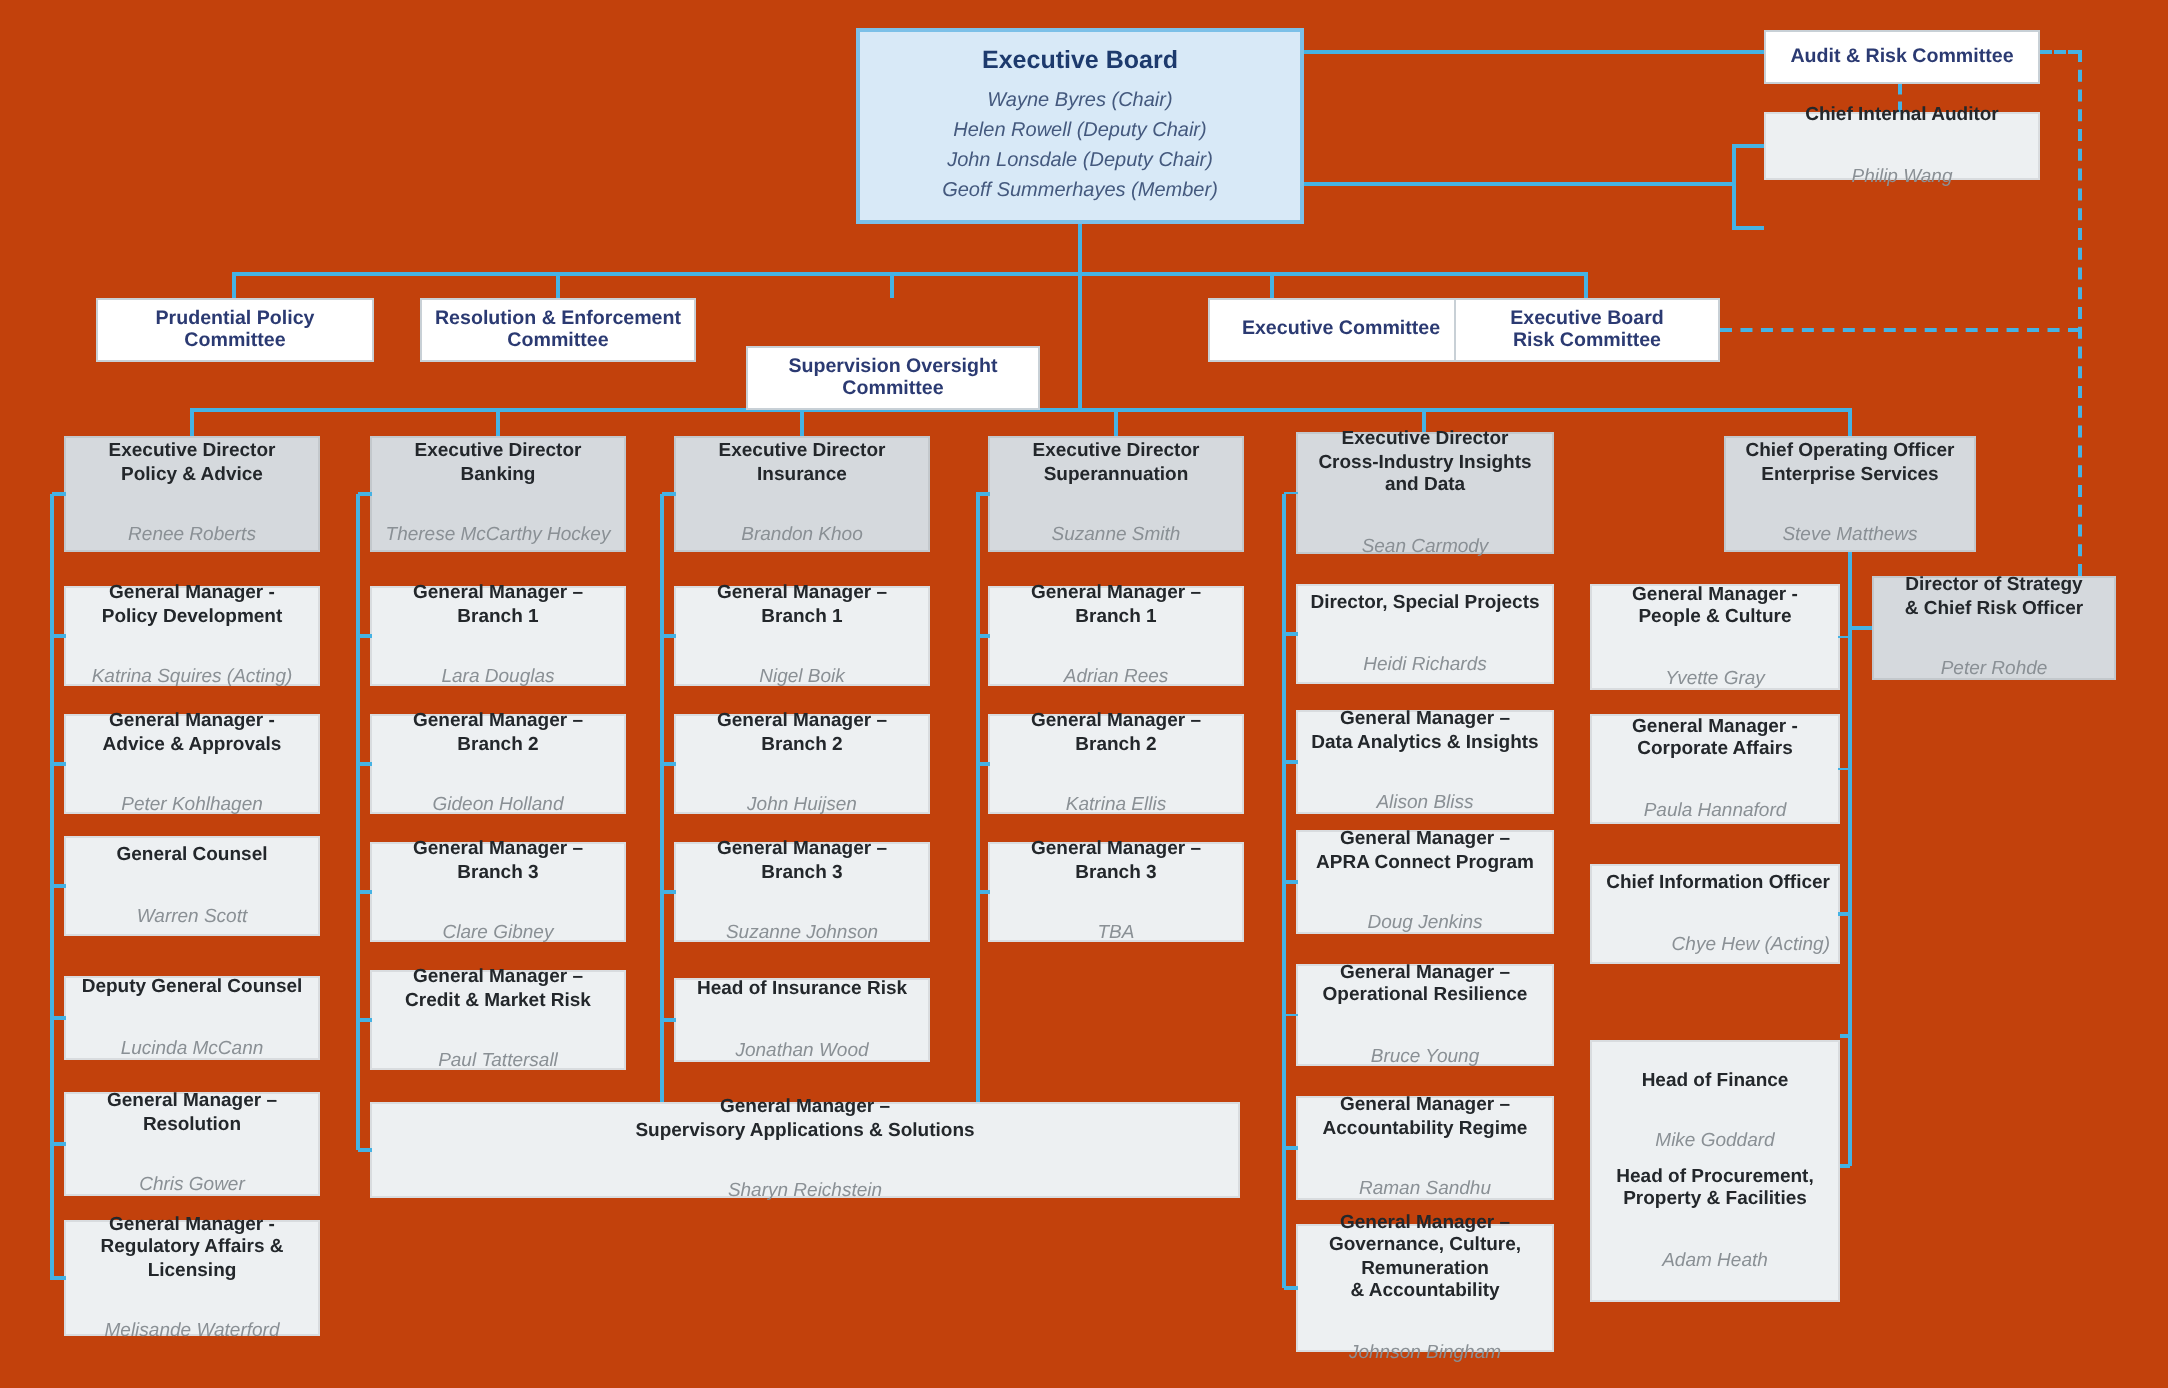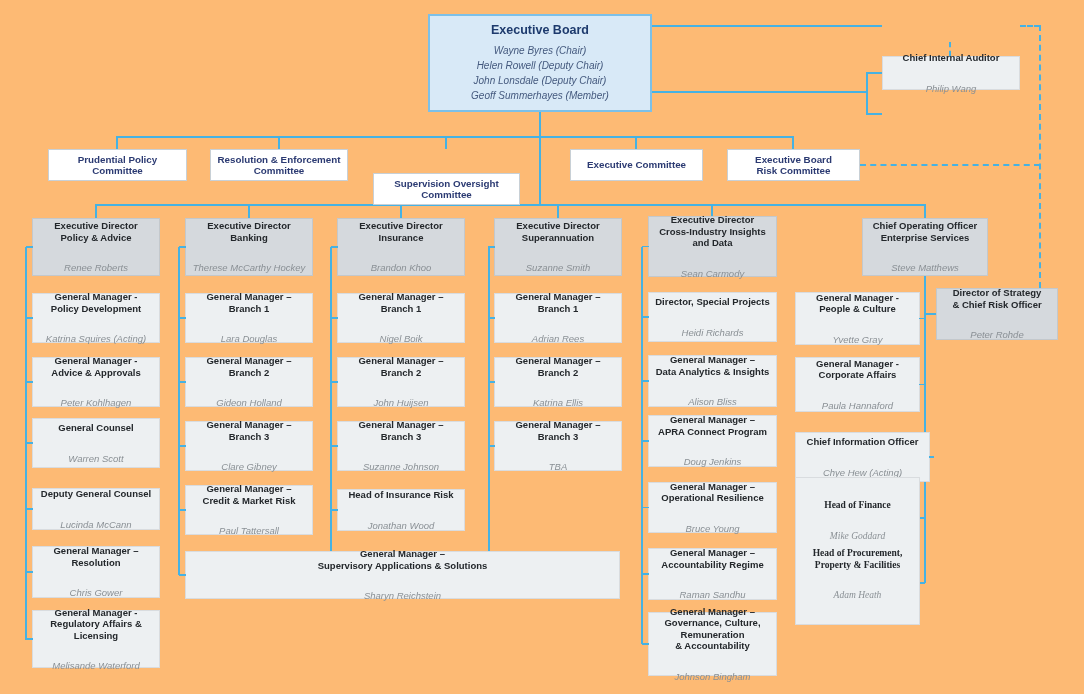--- a/index.html
+++ b/index.html
@@ -1,17 +1,17 @@
 <!DOCTYPE html>
 <html><head>
 <meta charset="utf-8">
 <style>
   html,body{margin:0;padding:0;background:#ffffff;}
   #canvas{
-    position:relative;width:1084px;height:694px;background:#fdba74;
+    position:relative;width:1084px;height:694px;background:#c2410c;
     font-family:"Liberation Sans", sans-serif;overflow:hidden;
   }
   
   .hl{position:absolute;height:1.5px;background:#45b2e4;}
   .vl{position:absolute;width:1.5px;background:#45b2e4;}
   .hd{position:absolute;height:0;border-top:2px dashed #45b2e4;}
   .vd{position:absolute;width:0;border-left:2px dashed #45b2e4;}
   
   .node{
     position:absolute;box-sizing:border-box;
@@ -83,38 +83,41 @@
   <div class="hd" style="left:860px;top:164px;width:180px;"></div>
 
   <div class="node board" style="left:428px;top:14px;width:224px;height:98px;">
     <div class="ttl">Executive Board</div>
     <div class="name">Wayne Byres (Chair)
 Helen Rowell (Deputy Chair)
 John Lonsdale (Deputy Chair)
 Geoff Summerhayes (Member)</div>
   </div>
 
+  <div class="node cmt" style="left:882px;top:15px;width:138px;height:27px;">
+    <div class="ttl">Audit &amp; Risk Committee</div>
+  </div>
   <div class="node" style="left:882px;top:56px;width:138px;height:34px;">
     <div class="ttl">Chief Internal Auditor</div>
     <div class="name">Philip Wang</div>
   </div>
 
   <div class="node cmt" style="left:48px;top:149px;width:139px;height:32px;">
     <div class="ttl">Prudential Policy
 Committee</div>
   </div>
   <div class="node cmt" style="left:210px;top:149px;width:138px;height:32px;">
     <div class="ttl">Resolution &amp; Enforcement
 Committee</div>
   </div>
   <div class="node cmt" style="left:373px;top:149px;width:147px;height:32px;margin-top:24px;">
     <div class="ttl">Supervision Oversight
 Committee</div>
   </div>
-  <div class="node cmt" style="left:570px;top:149px;width:133px;height:32px;">
+  <div class="node cmt" style="left:604px;top:149px;width:133px;height:32px;">
     <div class="ttl">Executive Committee</div>
   </div>
   <div class="node cmt" style="left:727px;top:149px;width:133px;height:32px;">
     <div class="ttl">Executive Board
 Risk Committee</div>
   </div>
 
   <div class="node dir tick-l" style="left:32px;top:218px;width:128px;height:58px;">
     <div class="ttl">Executive Director
 Policy &amp; Advice</div>
@@ -275,26 +278,26 @@
   <div class="node tick-r" style="left:795px;top:292px;width:125px;height:53px;">
     <div class="ttl">General Manager -
 People &amp; Culture</div>
     <div class="name">Yvette Gray</div>
   </div>
   <div class="node tick-r" style="left:795px;top:357px;width:125px;height:55px;">
     <div class="ttl">General Manager -
 Corporate Affairs</div>
     <div class="name">Paula Hannaford</div>
   </div>
-  <div class="node tick-r" style="left:795px;top:432px;width:135px;height:50px;">
+  <div class="node tick-r" style="left:795px;top:432px;width:125px;height:50px;align-items:flex-end;">
     <div class="ttl">Chief Information Officer</div>
     <div class="name">Chye Hew (Acting)</div>
   </div>
 
-  <div class="node multi" style="left:795px;top:477px;width:125px;height:148px;font-family:Liberation Serif, serif;">
+  <div class="node multi" style="left:795px;top:520px;width:125px;height:131px;">
     <div class="entry">
       <div class="ttl">Head of Finance</div>
       <div class="name">Mike Goddard</div>
     </div>
     <div class="entry">
       <div class="ttl">Head of Procurement,
 Property &amp; Facilities</div>
       <div class="name">Adam Heath</div>
     </div>
   </div>

